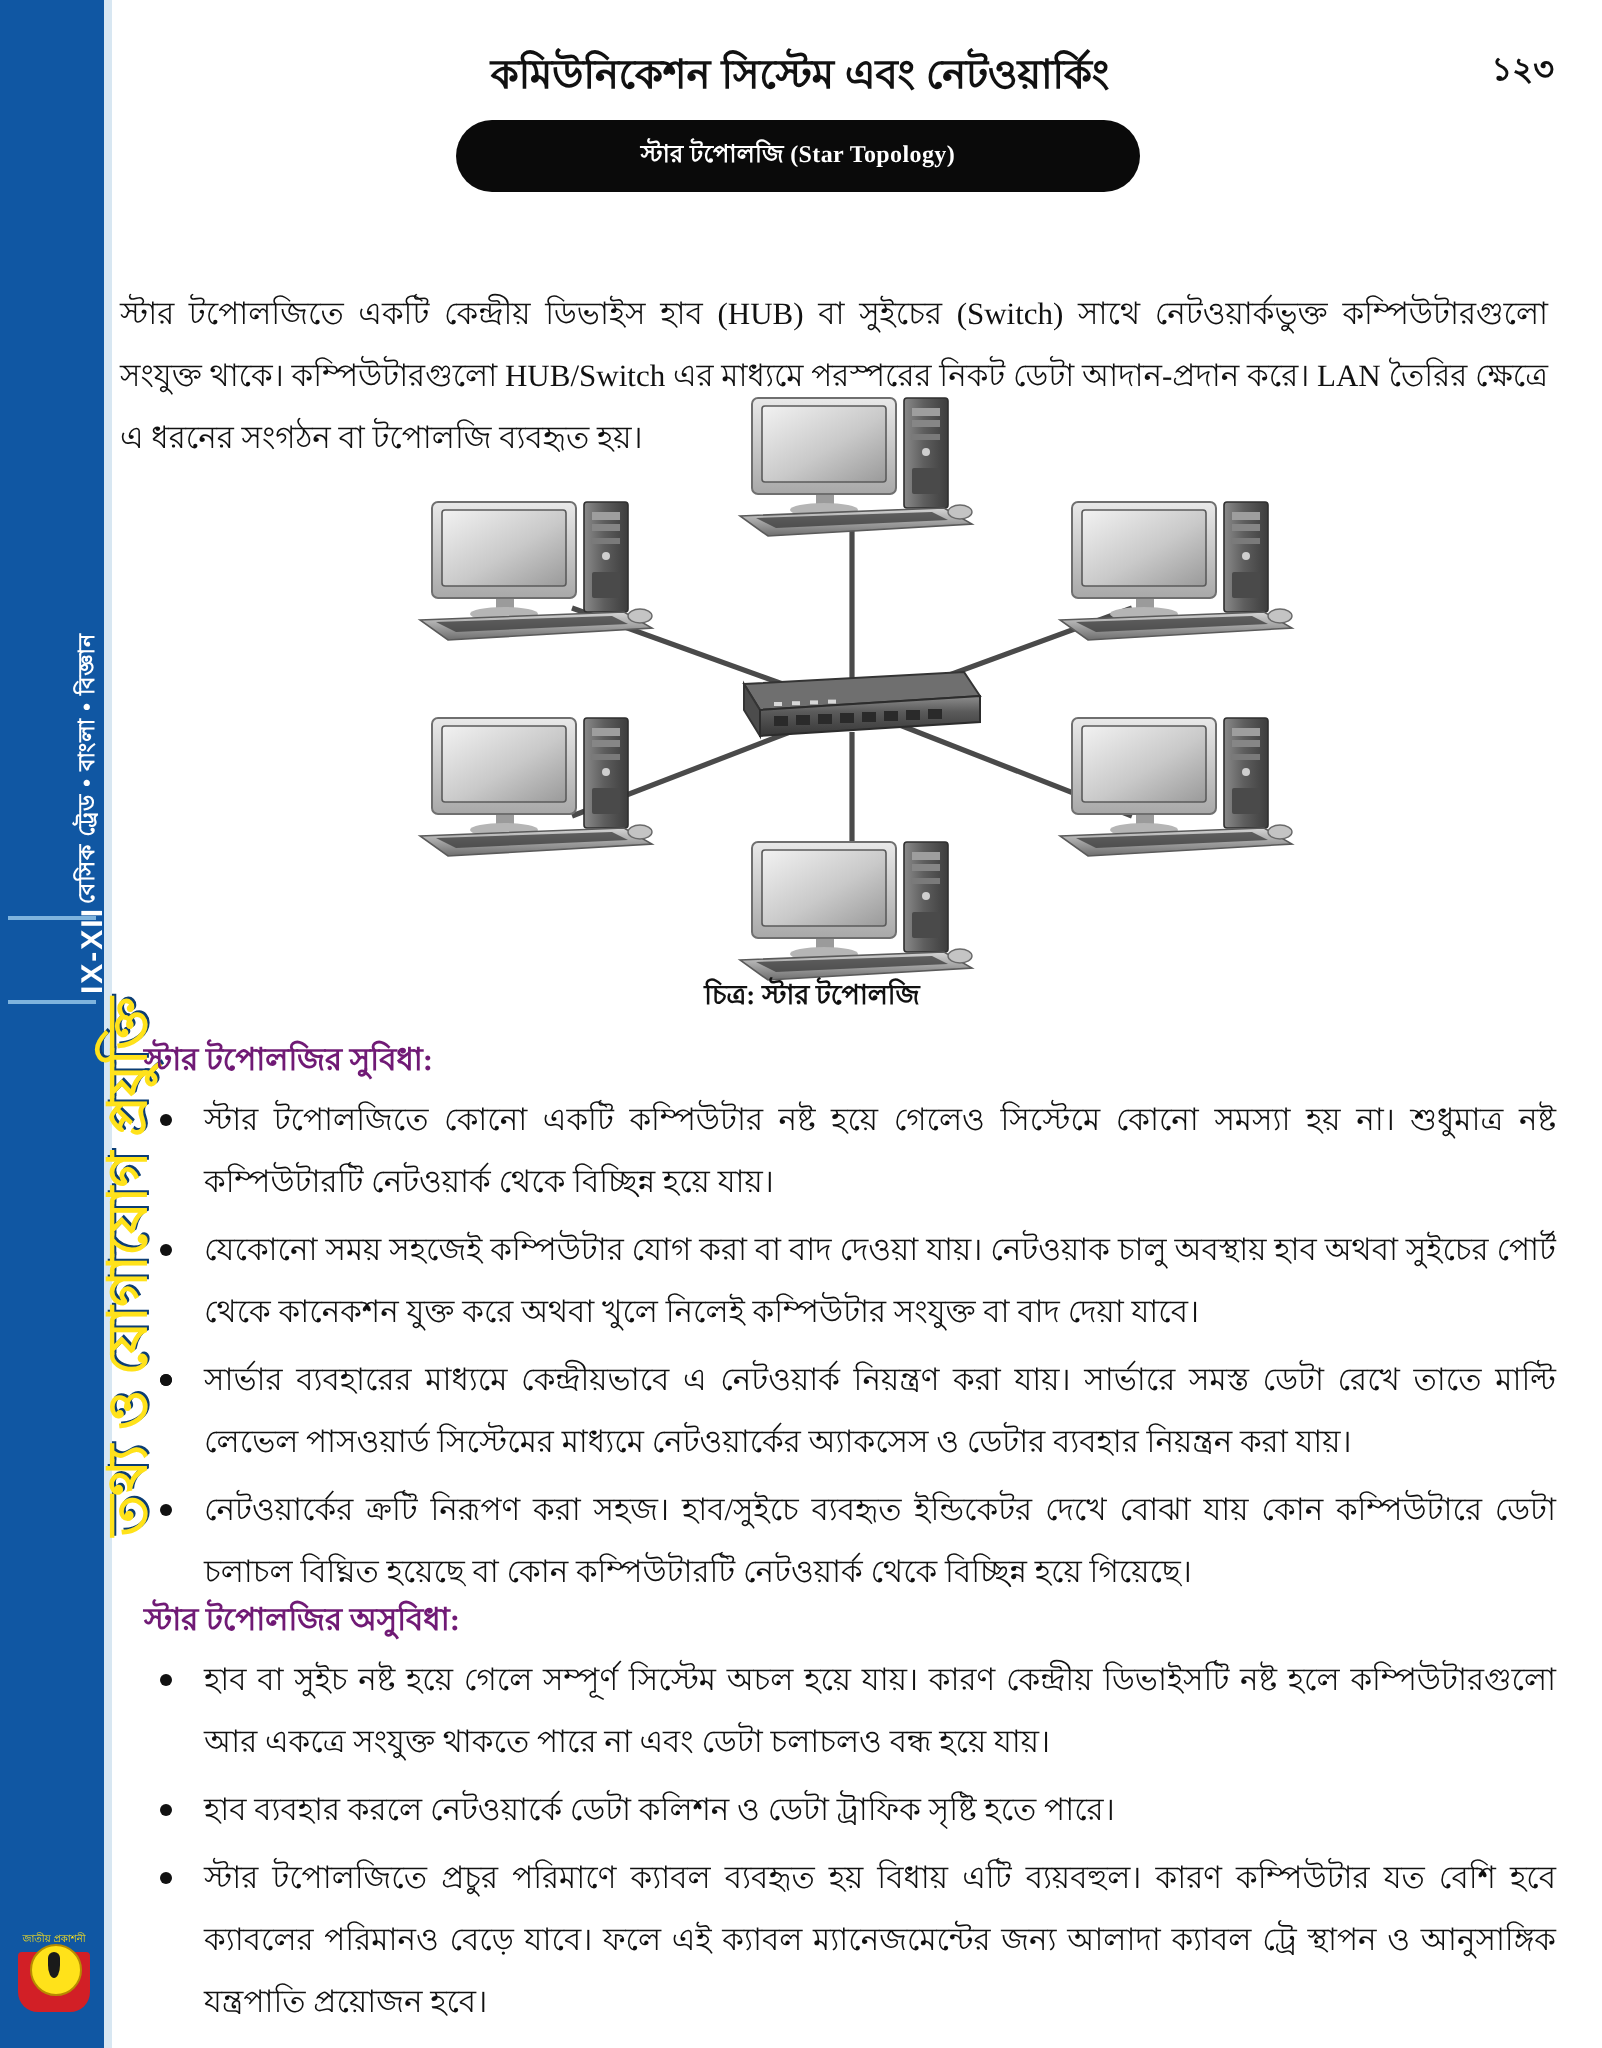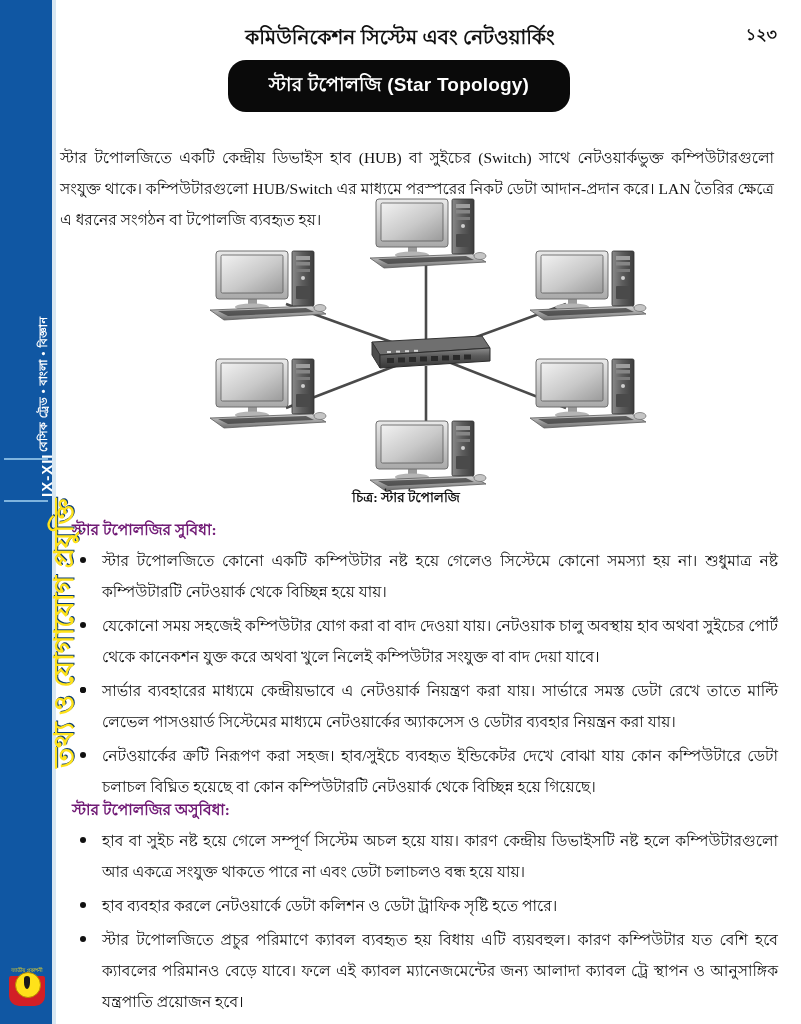--- a/index.html
+++ b/index.html
@@ -167,30 +167,30 @@
     color: #111;
     text-align: center;
   }
 
   
   #section-pill {
     position: absolute;
     left: 172px;
     top: 60px;
     width: 342px;
-    height: 52px;
+    height: 36px;
     background: #0a0a0a;
     border-radius: 18px;
     color: #ffffff;
-    font-size: 19px;
+    font-size: 12px;
     font-weight: 700;
     display: flex;
     align-items: center;
     justify-content: center;
-    font-family: Liberation Sans, sans-serif;
+    font-family: Liberation Serif, serif;
     letter-spacing: 0.2px;
   }
 
   
   #intro-paragraph {
     position: absolute;
     left: 4px;
     top: 106px;
     width: 714px;
     font-size: 15.5px;

